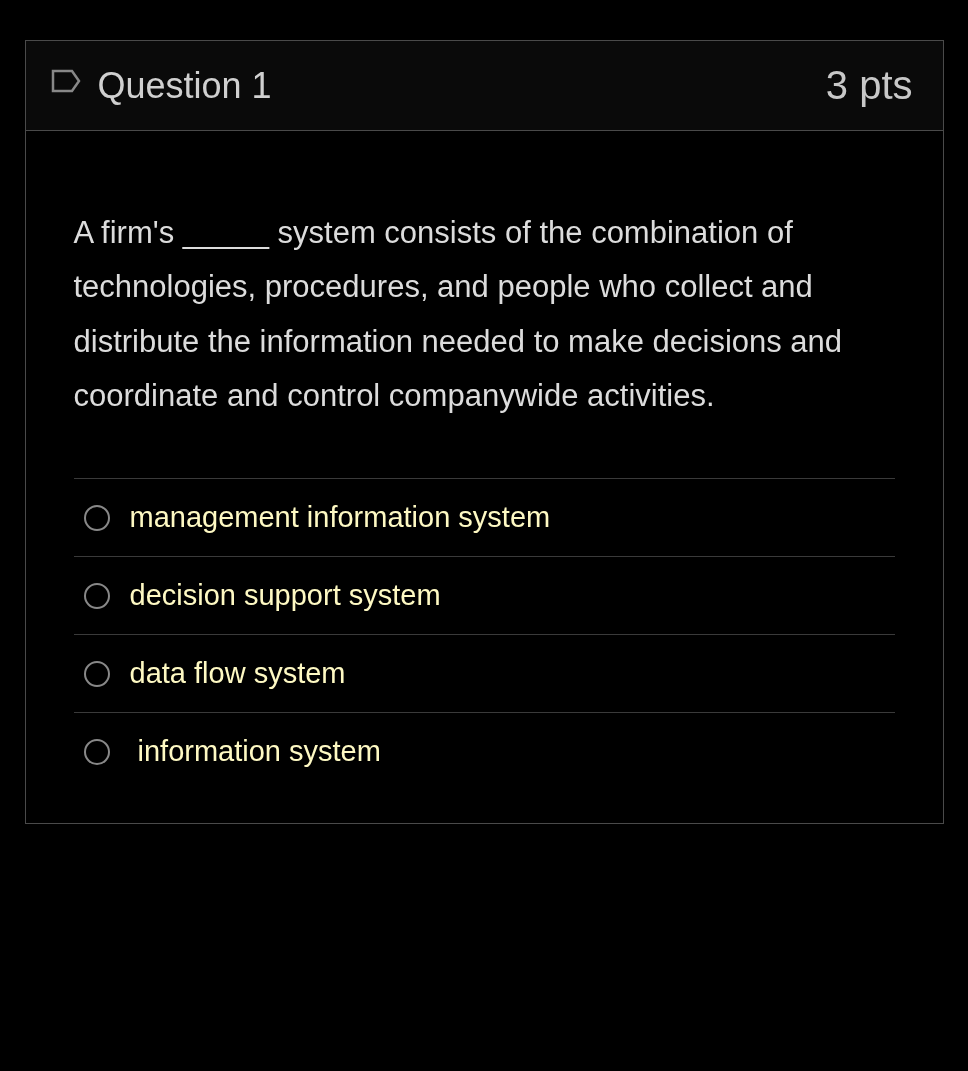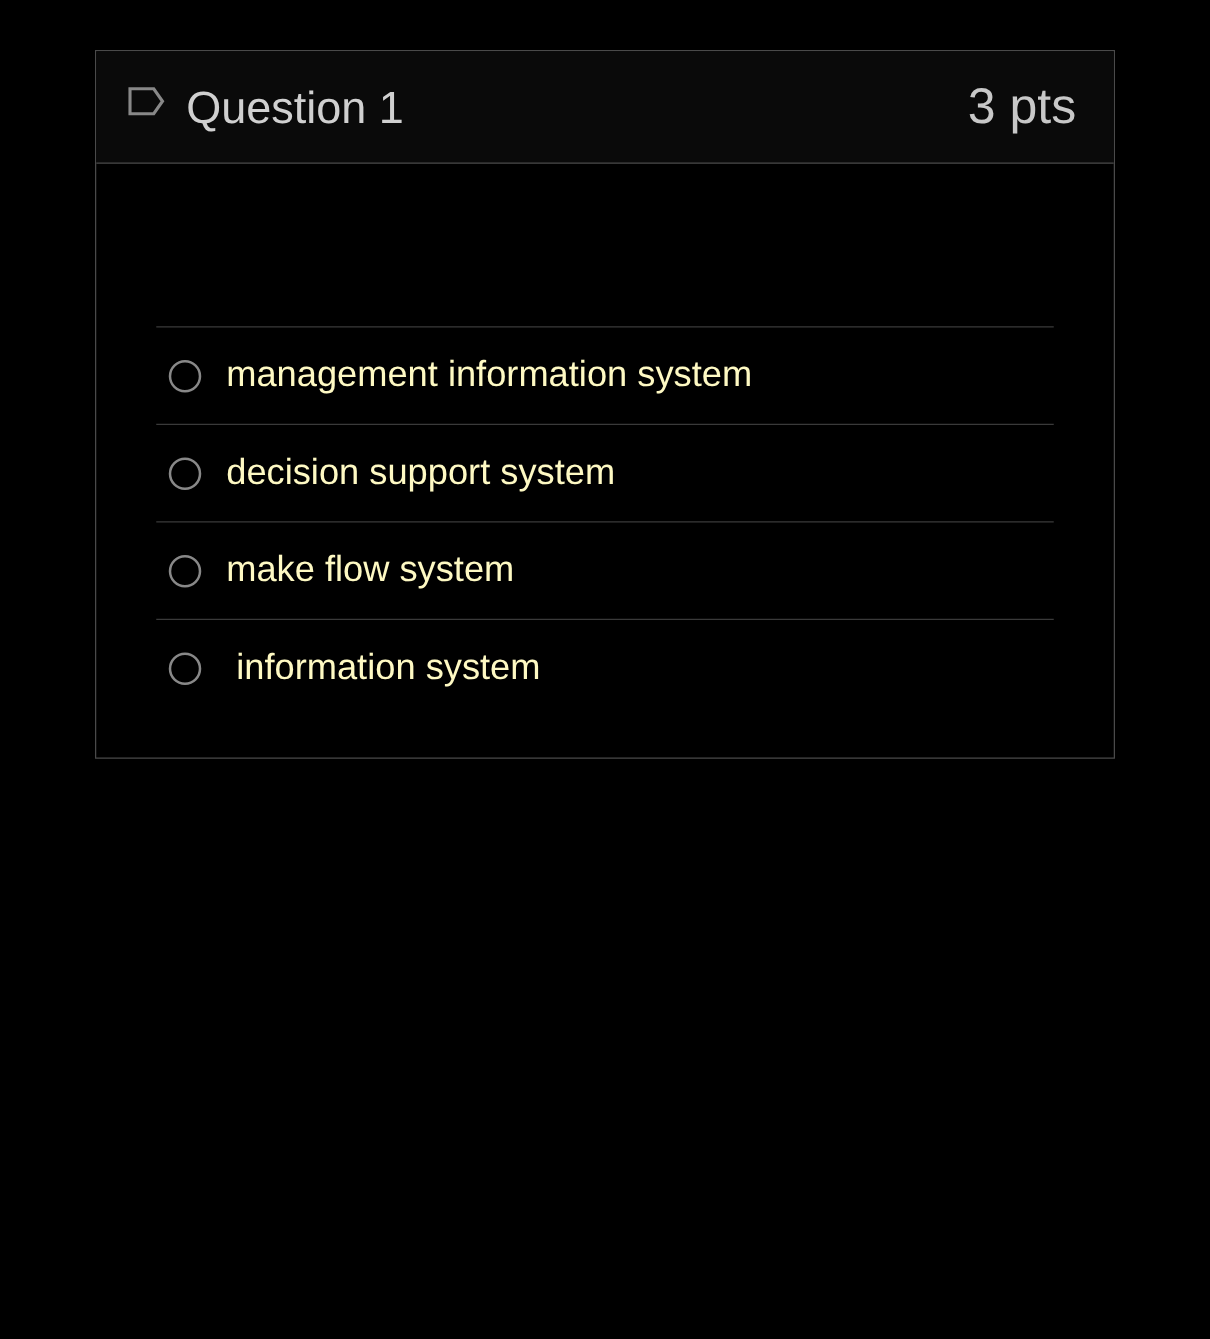--- a/index.html
+++ b/index.html
@@ -11,21 +11,21 @@
       background-color: #000000;
       font-family: "Segoe UI", "Helvetica Neue", Arial, sans-serif;
       width: 968px;
       height: 1071px;
       display: flex;
       align-items: flex-start;
       justify-content: center;
       padding-top: 40px;
     }
     .question-card {
-      width: 816px;
+      width: 919px;
       border: 1px solid #4a4a4a;
       background-color: #000000;
     }
     .question-header {
       display: flex;
       justify-content: space-between;
       align-items: center;
       padding: 22px 30px 22px 24px;
       border-bottom: 1px solid #4a4a4a;
       background-color: #0a0a0a;
@@ -102,32 +102,33 @@
       <span class="flag-icon">
         <svg viewBox="0 0 32 36" fill="none" stroke="#888888" stroke-width="2.5">
           <path d="M 3 3 L 22 3 L 29 13 L 22 23 L 3 23 Z" stroke-linejoin="miter"></path>
         </svg>
       </span>
       <span class="question-title">Question 1</span>
     </div>
     <span class="points">3 pts</span>
   </div>
   <div class="question-body">
+    <p class="question-text">A firm's _____ system consists of the combination of technologies, procedures, and people who collect and distribute the information needed to make decisions and coordinate and control companywide activities.</p>
     <div class="options">
       <label class="option">
         <span class="radio"></span>
         <span class="option-label">management information system</span>
       </label>
       <label class="option">
         <span class="radio"></span>
         <span class="option-label">decision support system</span>
       </label>
       <label class="option">
         <span class="radio"></span>
-        <span class="option-label">make flow system</span>
+        <span class="option-label">data flow system</span>
       </label>
       <label class="option">
         <span class="radio"></span>
         <span class="option-label">information system</span>
       </label>
     </div>
   </div>
 </div>
 
 </body></html>

